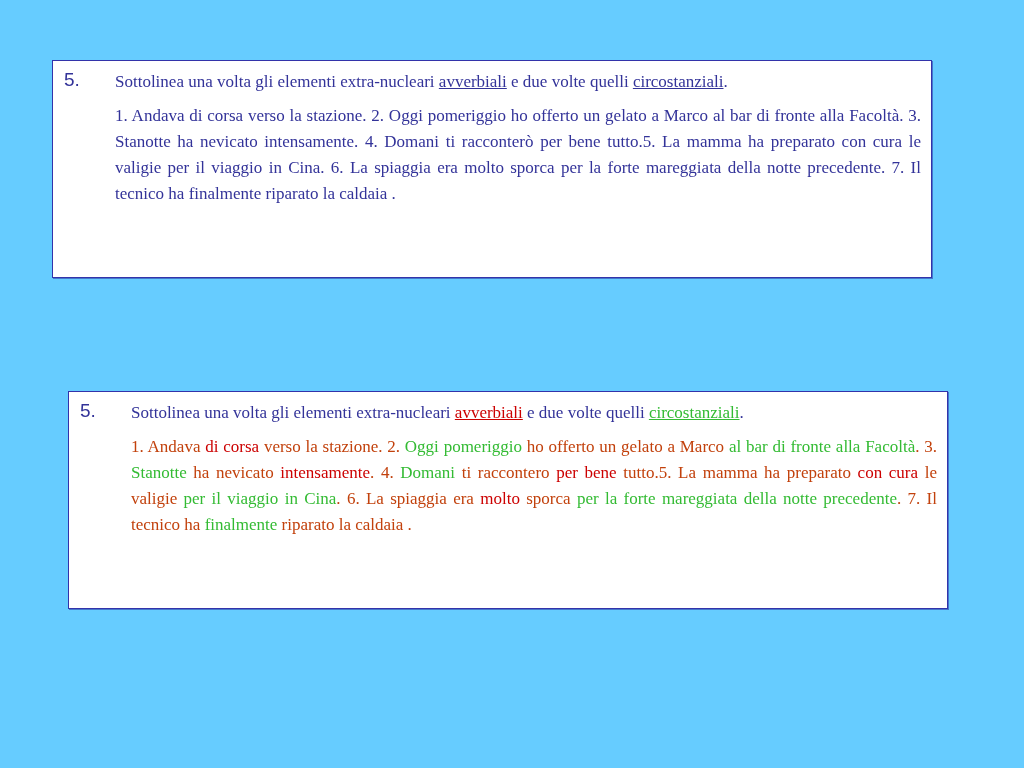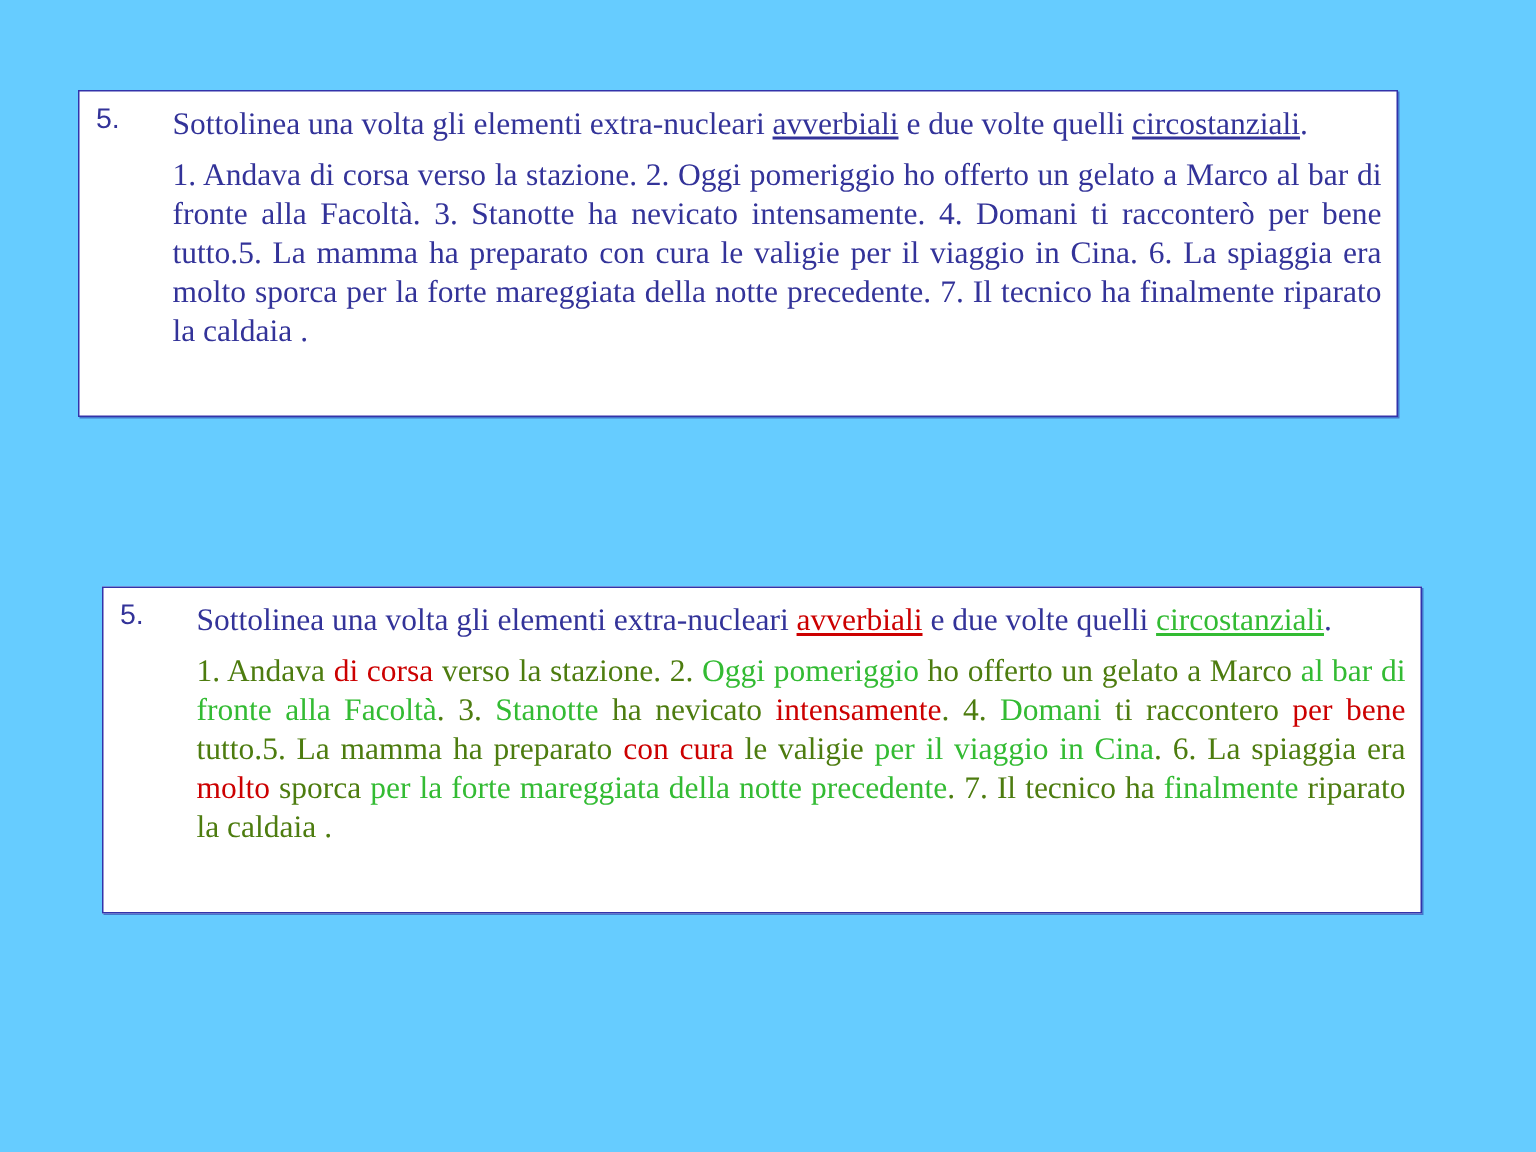--- a/index.html
+++ b/index.html
@@ -23,31 +23,31 @@
       position: absolute;
       left: 11px; top: 8px;
       font-family: "Liberation Sans", sans-serif;
       font-size: 19px;
       color: #333399;
     }
     .content {
       position: absolute;
       left: 62px; top: 8px;
       width: 806px;
-      font-size: 21px;
+      font-size: 17px;
       line-height: 26px;
       color: #333399;
       text-align: justify;
     }
     .content p { margin: 0; }
     .content p.instr { margin-bottom: 8px; }
     .u { text-decoration: underline; }
     .red { color: #cc0000; }
     .green { color: #33bb33; }
-    .blue { color: #4d7c0f; }
+    .blue { color: #c2410c; }
   </style>
 </head>
 <body>
 
 <div class="box" id="box1">
   <div class="num">5.</div>
   <div class="content">
     <p class="instr"><span>Sottolinea una volta gli elementi extra-nucleari </span><span class="u">avverbiali</span><span> e due volte quelli </span><span class="u">circostanziali</span><span>.</span></p>
     <p>1. Andava di corsa verso la stazione. 2. Oggi pomeriggio ho offerto un gelato a Marco al bar di fronte alla Facoltà. 3. Stanotte ha nevicato intensamente. 4. Domani ti racconterò per bene tutto.5. La mamma ha preparato con cura le valigie per il viaggio in Cina. 6. La spiaggia era molto sporca per la forte mareggiata della notte precedente. 7. Il tecnico ha finalmente riparato la caldaia .</p>
   </div>

